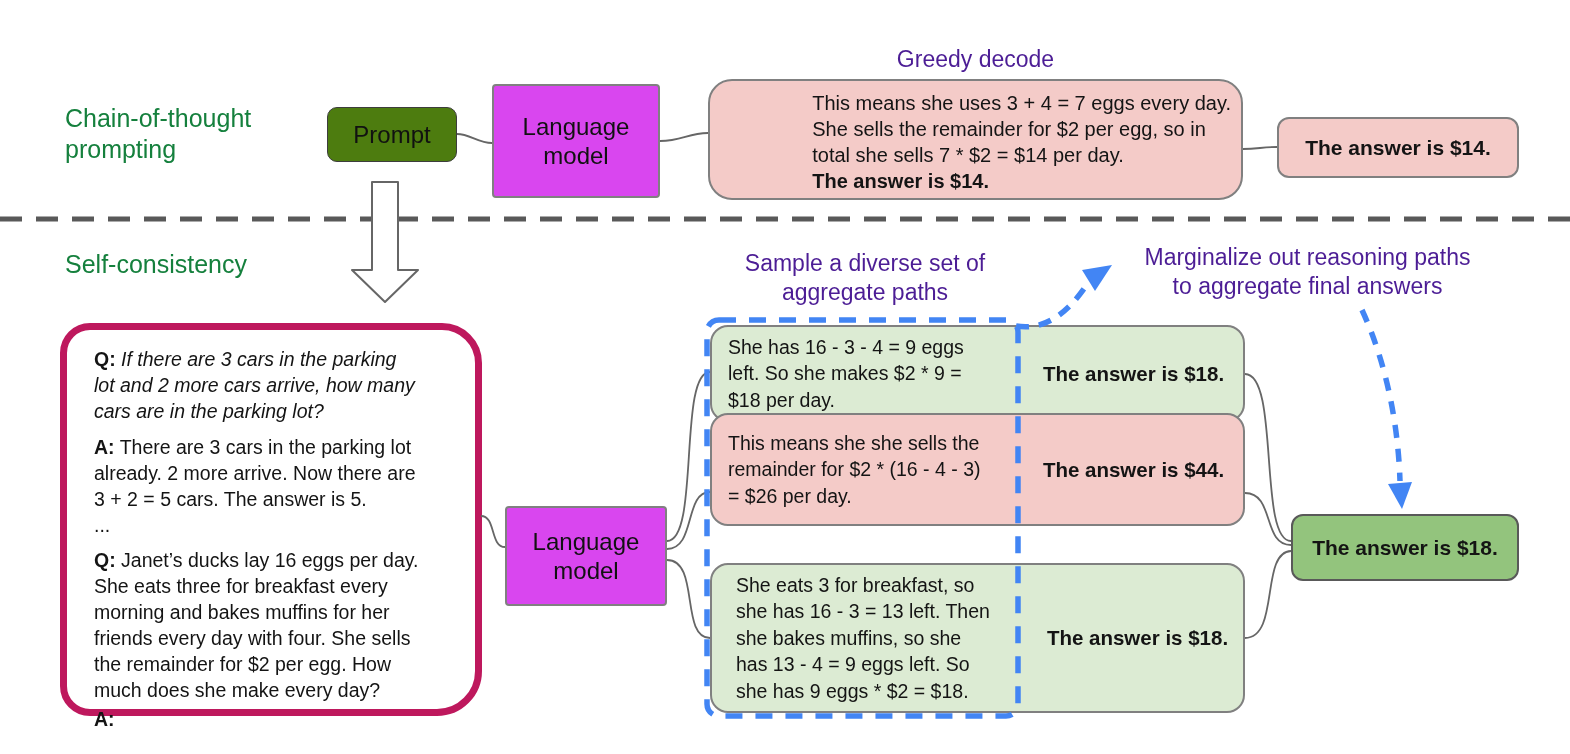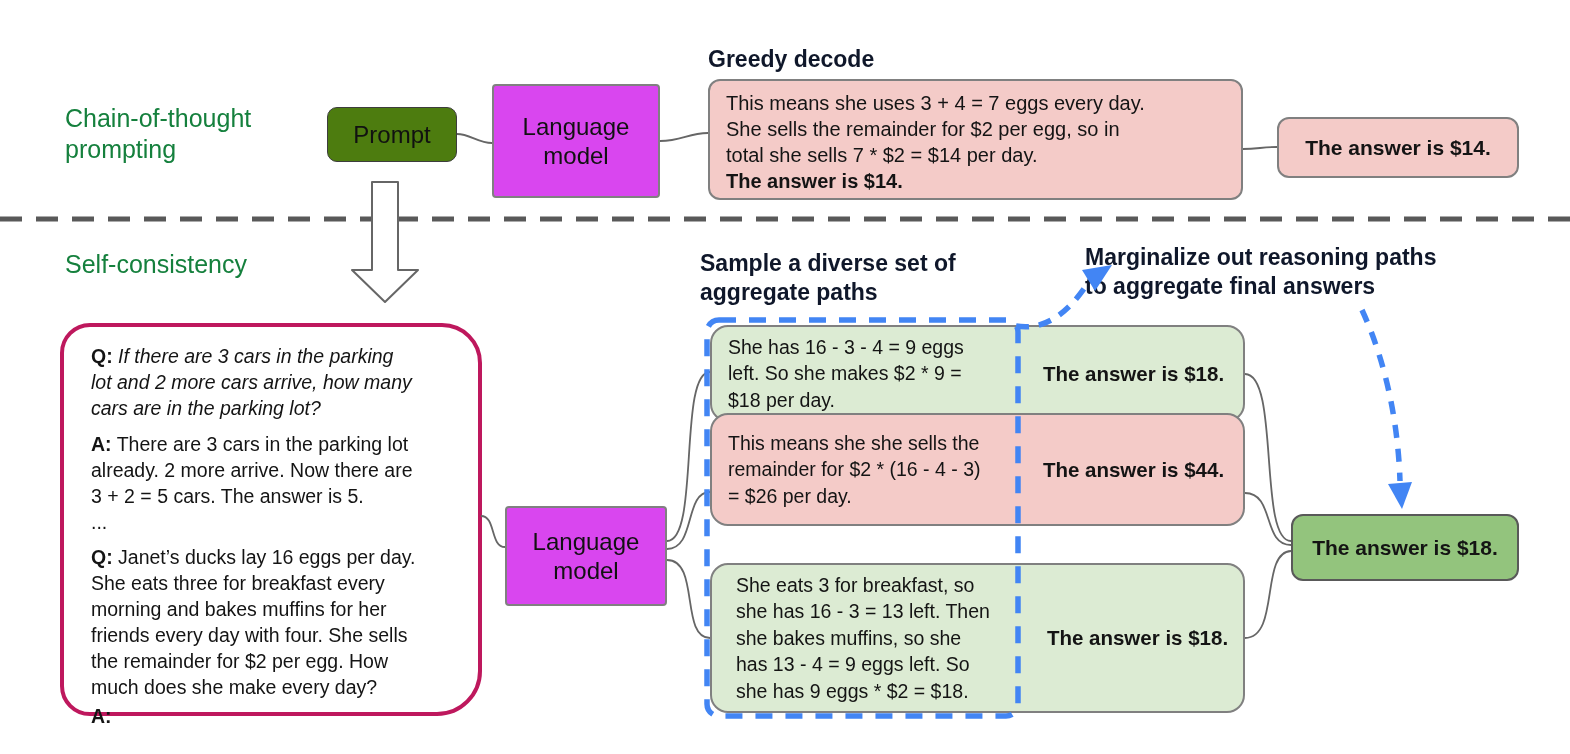--- a/index.html
+++ b/index.html
@@ -13,27 +13,27 @@
     position:absolute;box-sizing:border-box;border:2px solid #808080;
     display:flex;align-items:center;justify-content:center;text-align:center;
   }
   .node{font-size:24px;line-height:29px;color:#111;}
   .prompt-box{border:1.8px solid #3d3d3d;border-radius:10px;background:#4d7c0f;}
   .lm-box{border-radius:4px;background:#d946ef;}
   .pink{background:#f4cbc8;}
   .greenlight{background:#dcebd3;}
   .greendark{background:#93c47d;border-color:#595959;}
   .section-title{font-weight:normal;font-size:25px;line-height:31px;color:#15803d;}
-  .blue-label{font-weight:bold;font-size:23px;line-height:29px;color:#0f172a;}
+  .blue-label{font-weight:normal;font-size:23px;line-height:29px;color:#4c1d95;text-align:center;}
   .answer-pill{border-radius:12px;font-weight:bold;font-size:21px;}
-  .flow-box{border-radius:12px;align-items:stretch;justify-content:flex-start;text-align:left;}
+  .flow-box{border-radius:24px;align-items:stretch;justify-content:flex-end;text-align:left;}
   .flow-body{font-size:20px;line-height:26px;padding:9px 10px 6px 16px;}
   .flow-body b{display:block;}
   .bubble{
-    position:absolute;box-sizing:border-box;background:#fff;border:4px solid #be185d;
+    position:absolute;box-sizing:border-box;background:#fff;border:7px solid #be185d;
     border-radius:30px 40px 45px 30px;font-size:19.5px;line-height:26px;
     padding:16px 22px 0 27px;text-align:left;
   }
   .bubble p{margin:0;}
   .bubble .gap1{margin-top:10px;}
   .bubble .gap2{margin-top:5px;line-height:16px;}
   .bubble .gap3{margin-top:14px;}
   .bubble .gap4{margin-top:3px;}
   .qlabel{font-weight:bold;}
   .italic{font-style:italic;}

